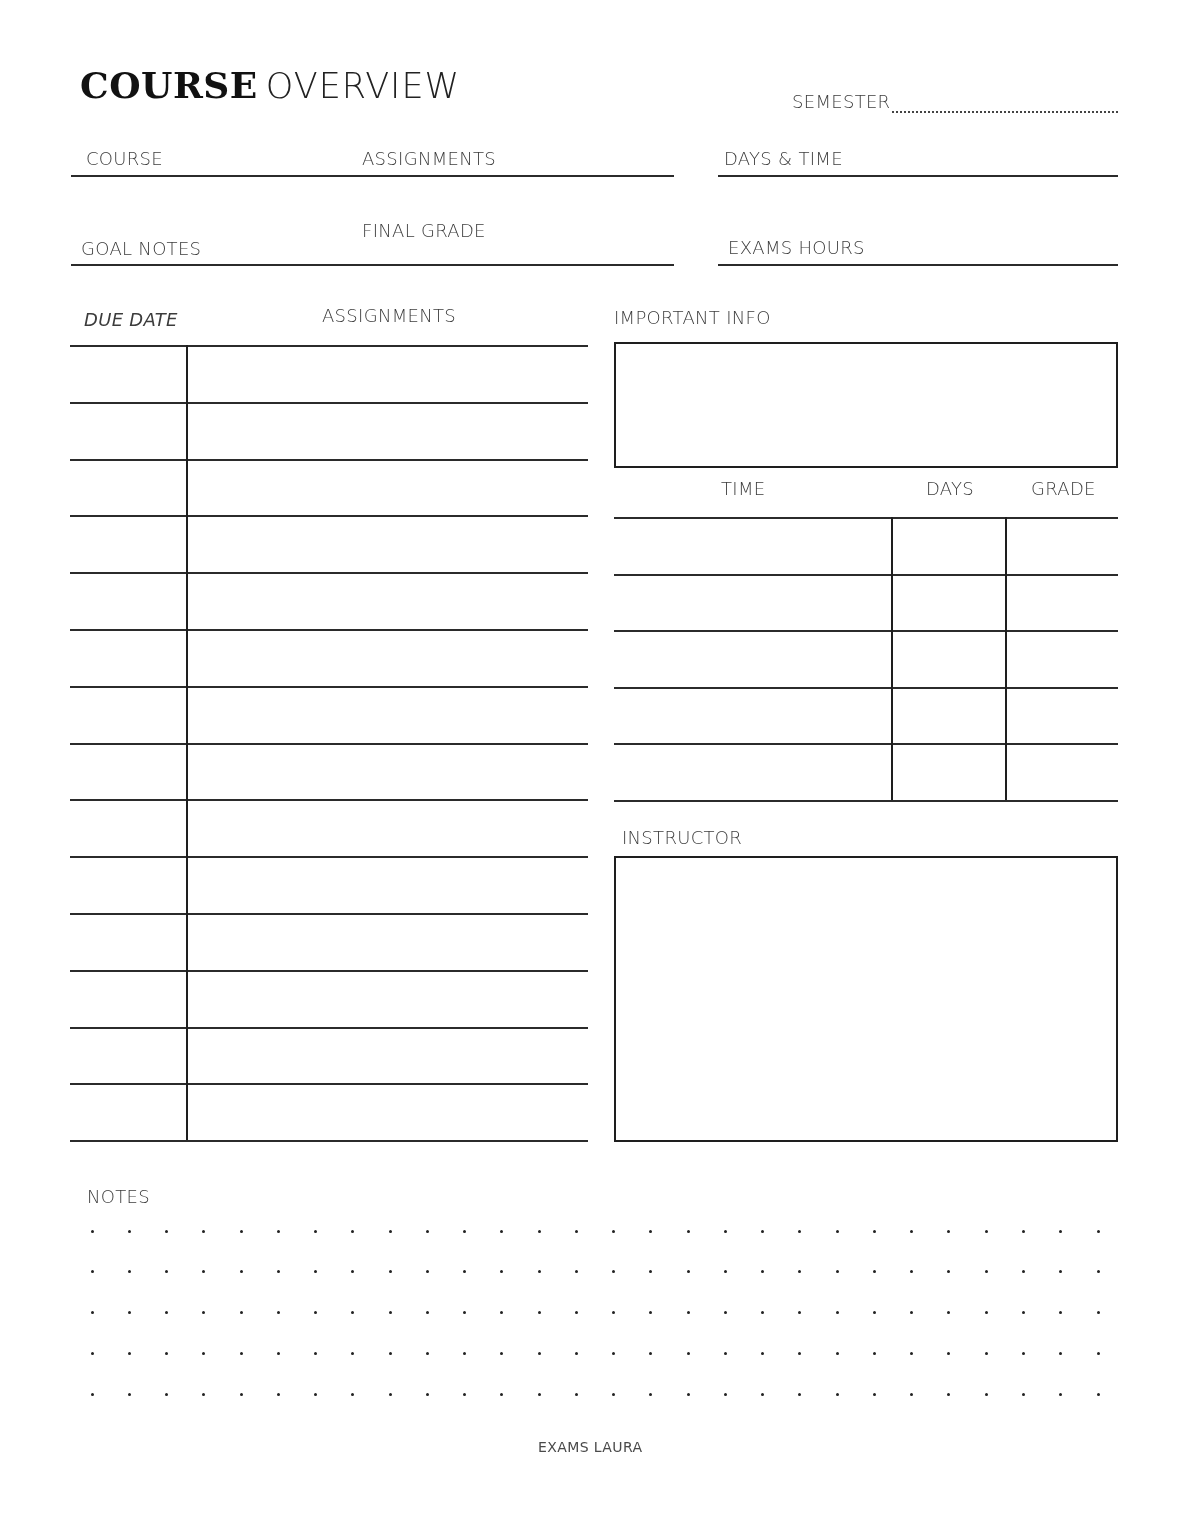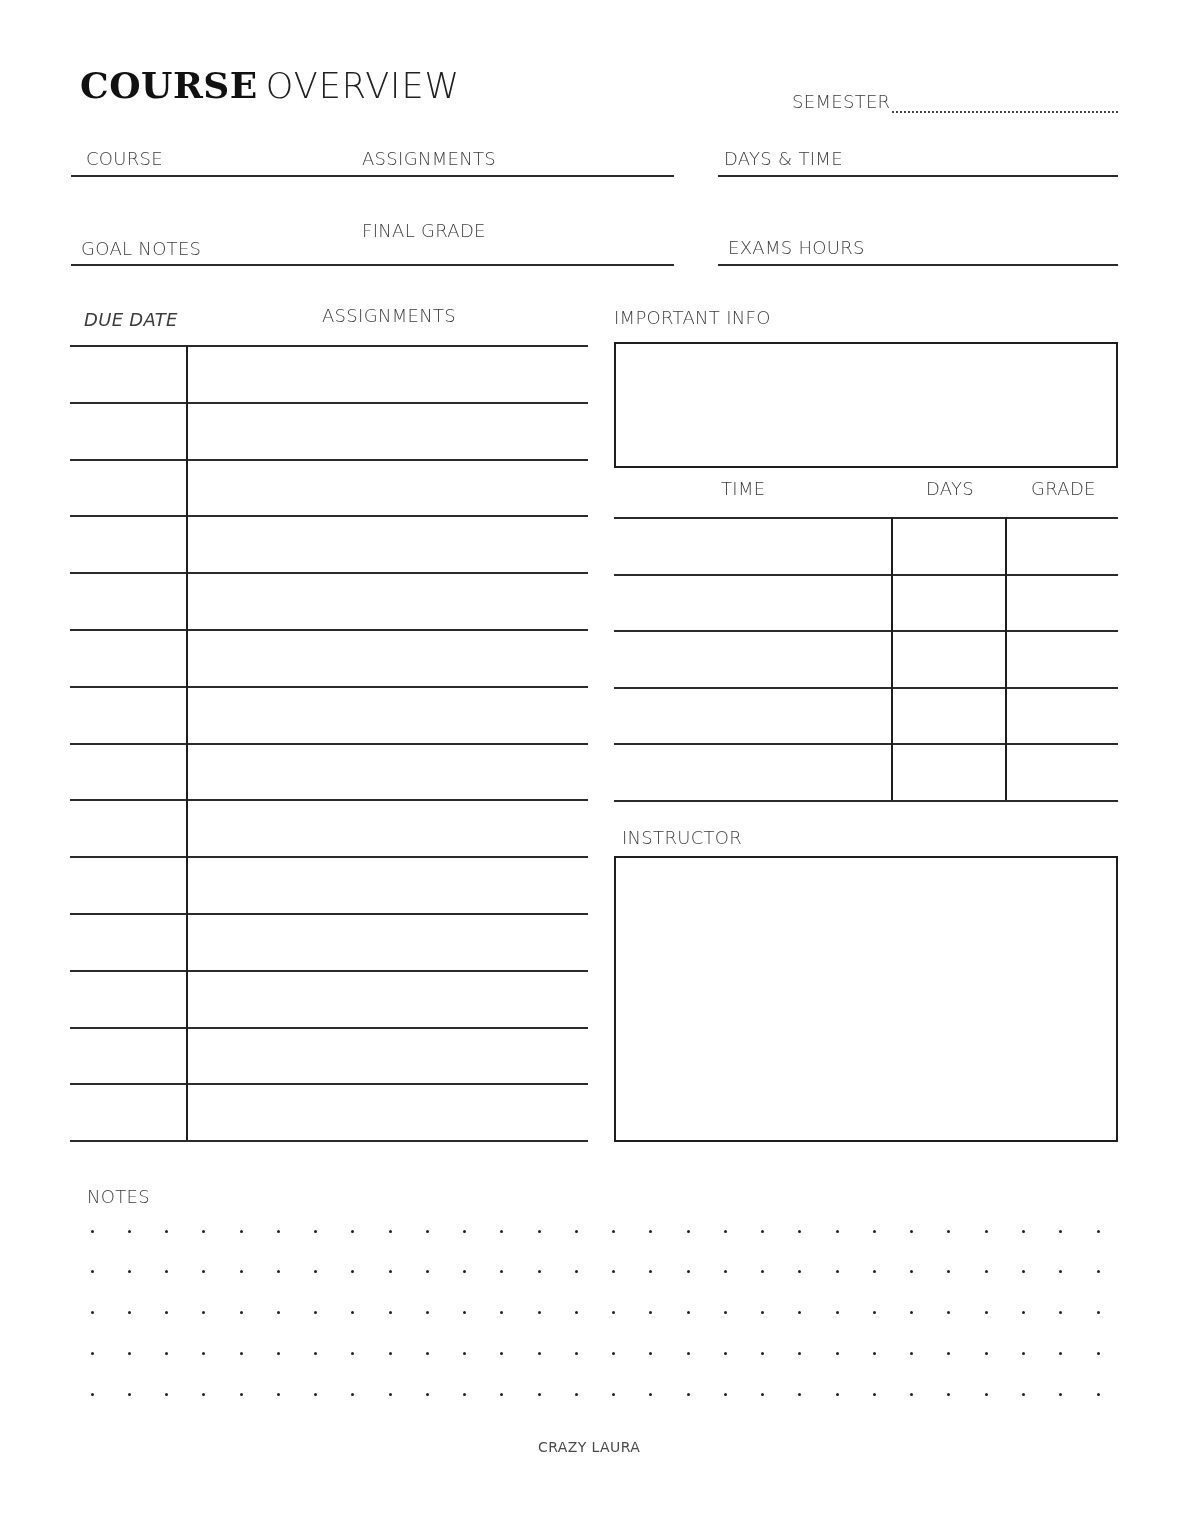--- a/index.html
+++ b/index.html
@@ -268,13 +268,13 @@
     <div class="dot" style="left: 755.685px; top: 172.7px;"></div>
     <div class="dot" style="left: 792.944px; top: 172.7px;"></div>
     <div class="dot" style="left: 830.204px; top: 172.7px;"></div>
     <div class="dot" style="left: 867.463px; top: 172.7px;"></div>
     <div class="dot" style="left: 904.722px; top: 172.7px;"></div>
     <div class="dot" style="left: 941.981px; top: 172.7px;"></div>
     <div class="dot" style="left: 979.241px; top: 172.7px;"></div>
     <div class="dot" style="left: 1016.5px; top: 172.7px;"></div>
   </div>
 
-<div class="footer" style="left:538px; top:1439px;">CRAZY LAURA</div>
+<div class="footer" style="left:538px; top:1439px;">EXAMS LAURA</div>
 
 </body></html>

